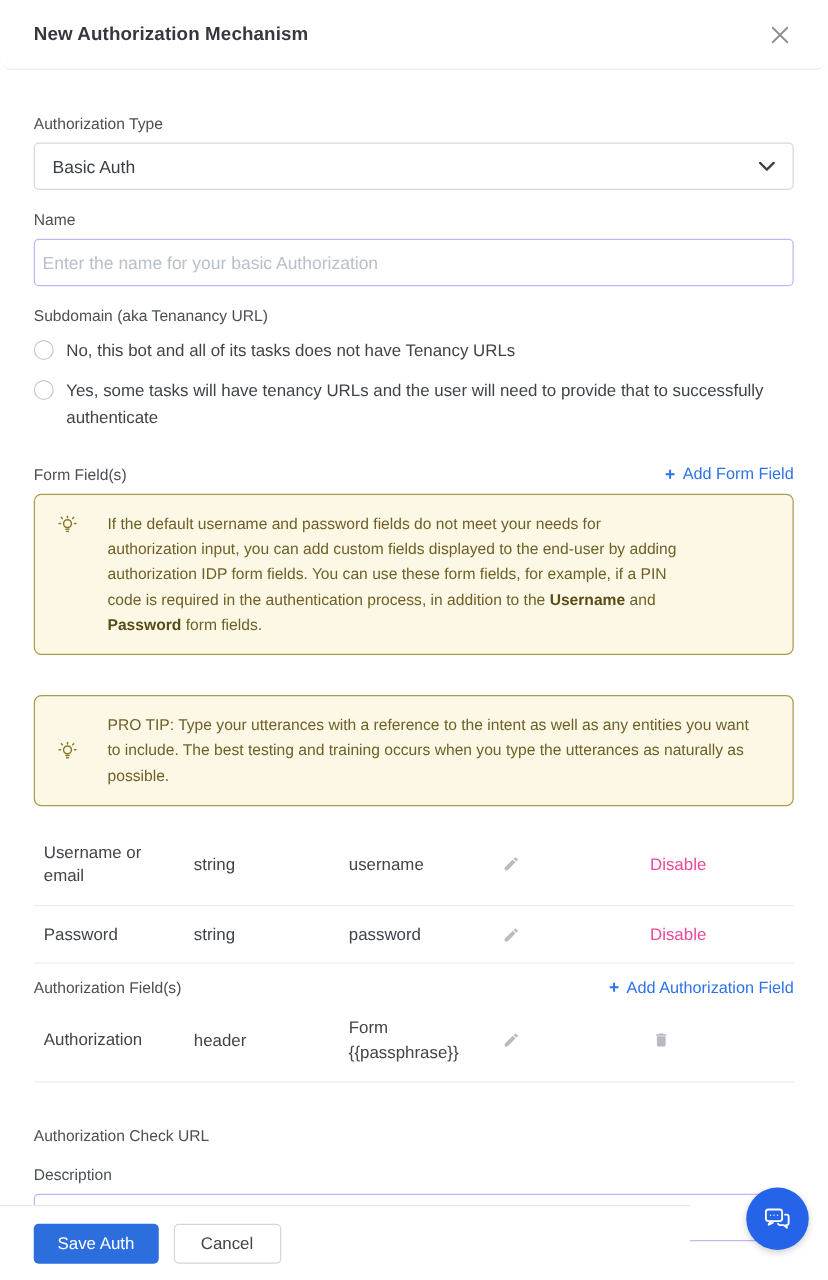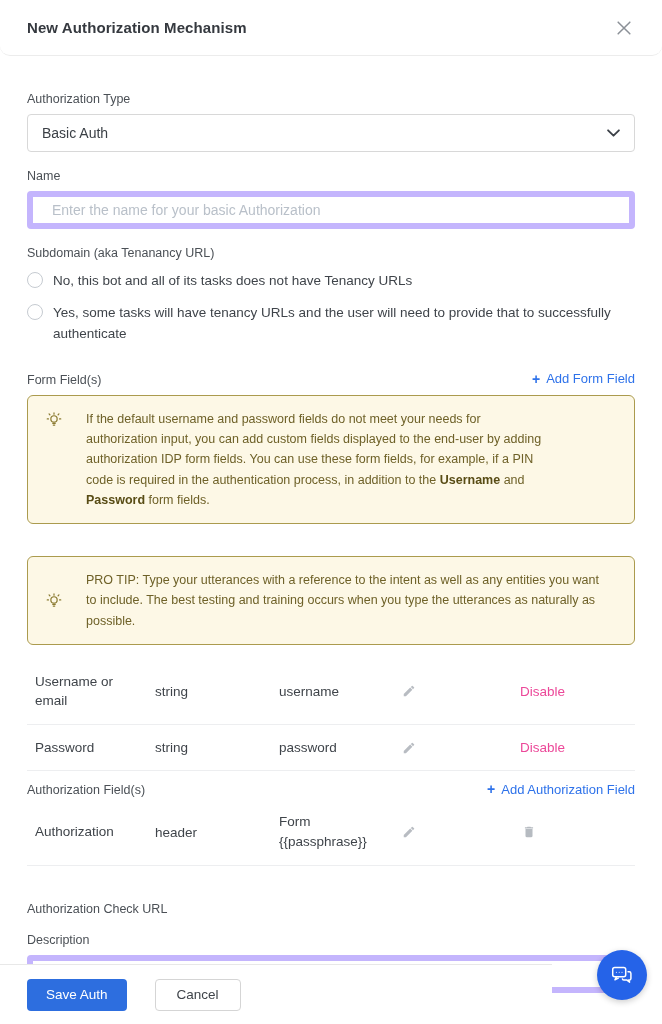--- a/index.html
+++ b/index.html
@@ -29,22 +29,22 @@
   .select-box {
     margin-top:8px; height:38px;
     border:1px solid #d8d8d8; border-radius:4px;
     display:flex; align-items:center; justify-content:space-between;
     padding:0 14px; cursor:pointer; background:#fff;text-align:center;
   }
   .select-value { font-size:14px; color:#3a3f45; }
 
   .text-input {
     margin-top:8px; width:100%; height:38px;
-    border:6px solid #c4b5fd; border-radius:4px;
-    padding:0 19px; font-size:14px; color:#3a3f45;
+    border:1px solid #c4b5fd; border-radius:4px;
+    padding:0 6px; font-size:14px; color:#3a3f45;
     font-family:"Liberation Sans", sans-serif;
     outline:none; background:#fff;
   }
   .text-input::placeholder { color:#b9c0c9; }
 
   .radio-row { display:flex; align-items:flex-start; gap:10px; margin-top:11px; cursor:pointer; }
   .radio-circle {
     width:16px; height:16px; border-radius:50%;
     border:1px solid #c6cbd1; background:#fff; flex:0 0 16px; margin-top:1px;
   }
@@ -81,21 +81,21 @@
     font-size:13.5px; color:#3f444a;
   }
   .cell-name { max-width:105px; line-height:1.45; }
   .cell-value { line-height:1.45; max-width:110px; }
   .icon-btn { cursor:pointer; display:inline-flex; padding:2px; }
   .disable-link { color:#ec4899; font-size:13.5px; cursor:pointer; justify-self:start; }
 
   .footer {
     position:absolute; left:0; bottom:0; width:552px; height:60px;
     border-top:1px solid #e8e8e8; background:#fff;
-    display:flex; align-items:center; gap:28px;
+    display:flex; align-items:center; gap:12px;
     padding:0 27px;
   }
   .btn { font-family:"Liberation Sans", sans-serif; font-size:13.5px; border-radius:4px; cursor:pointer; height:32px; }
   .btn-primary { background:#2d6edf; color:#fff; border:none; padding:0 19px; }
   .btn-secondary { background:#fff; color:#3f444a; border:1px solid #d5d5d5; padding:0 21px; }
 
   .fab {
     position:absolute; right:15px; bottom:24px;
     width:50px; height:50px; border-radius:50%;
     background:#2563e8; border:none; cursor:pointer;

